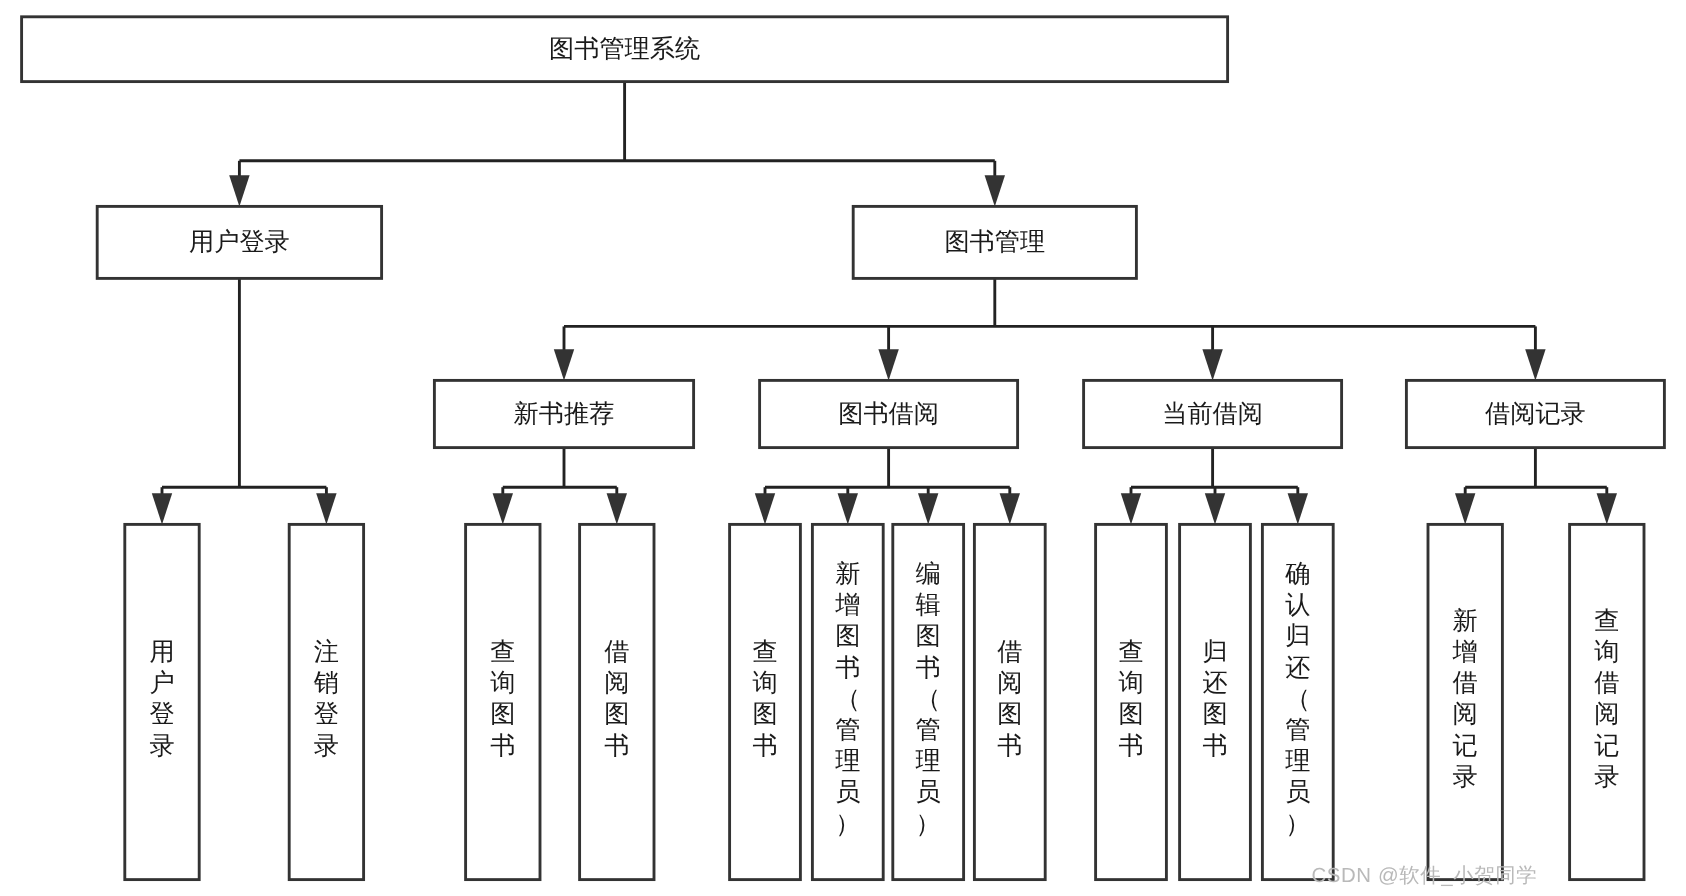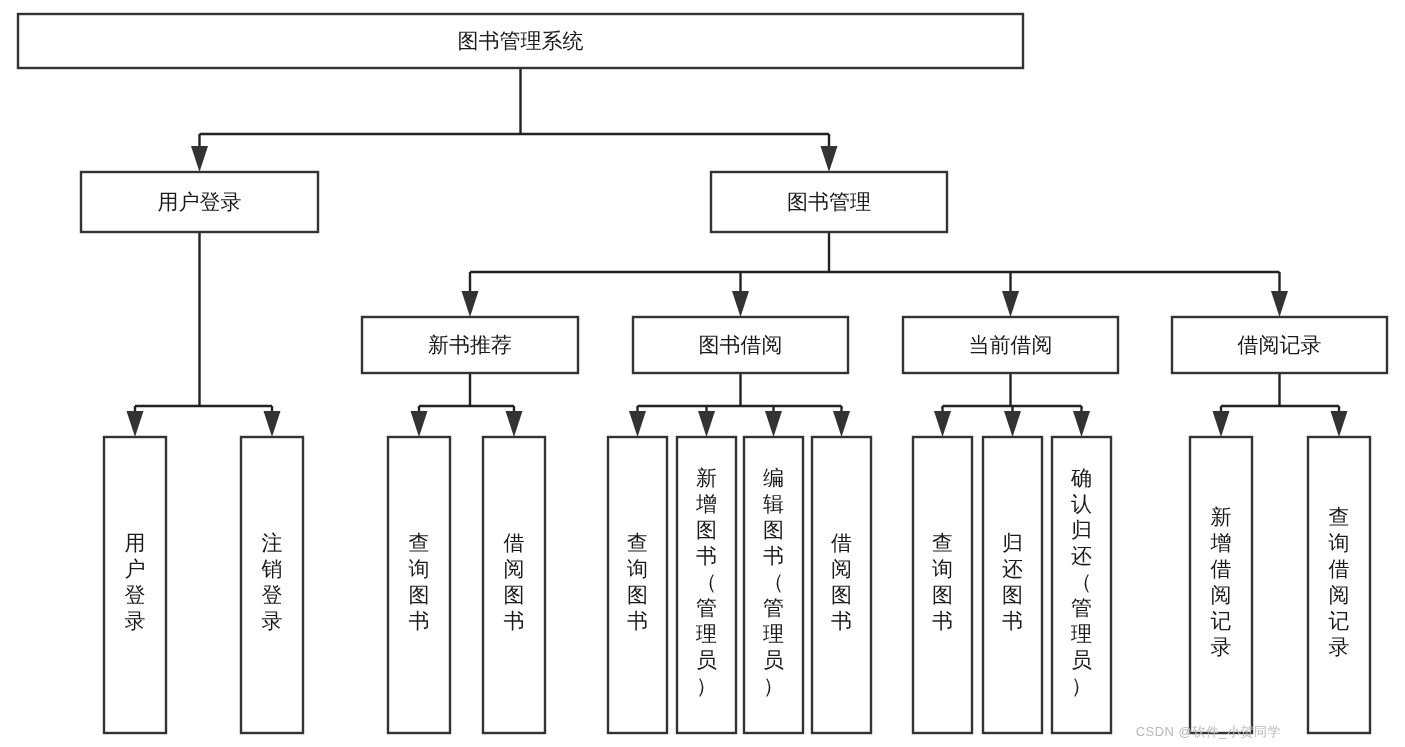--- a/index.html
+++ b/index.html
@@ -52,21 +52,21 @@
     font-family: "Liberation Sans", "DejaVu Sans", sans-serif;
     font-size: 21px;
     fill: #1a1a1a;
     text-anchor: middle;
   }
   .watermark {
     position: absolute;
     right: 8px;
     bottom: 6px;
     font-family: "Liberation Sans", "DejaVu Sans", sans-serif;
-    font-size: 13px;
+    font-size: 17px;
     color: #b9b9b9;
     letter-spacing: 0.5px;
     white-space: nowrap;
     user-select: none;
   }
 </style>
 </head>
 <body>
 
 <div id="diagram-root">

